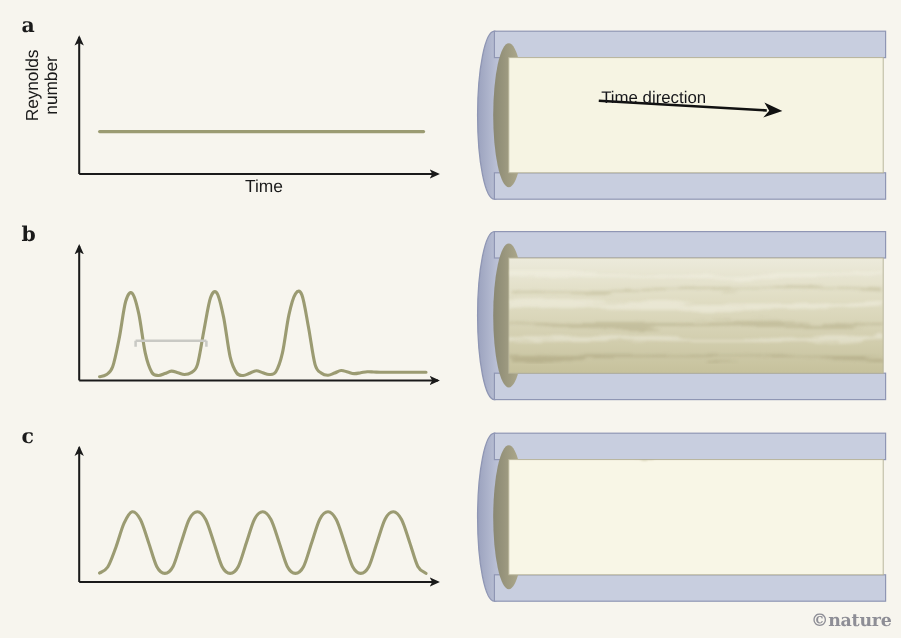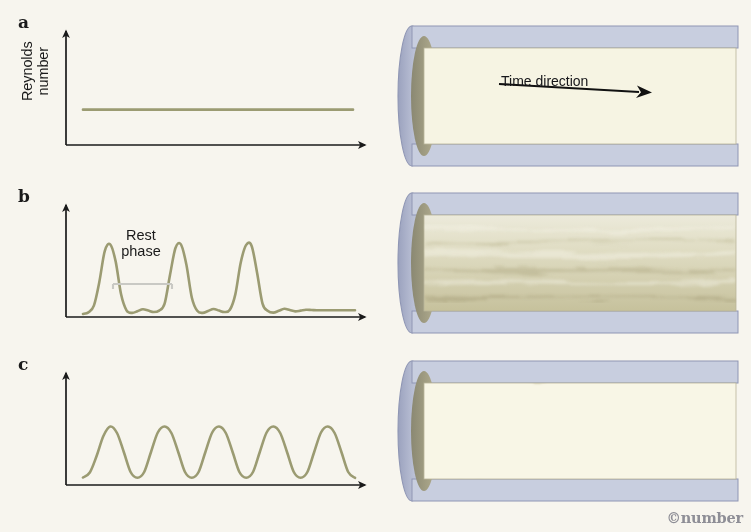--- a/index.html
+++ b/index.html
@@ -89,20 +89,21 @@
 
 <div id="figure-root">
 
   <div class="panel" id="panel-a">
 
     <div class="panel-label" style="left:18px; top:14px;">a</div>
 
     <div class="axis-label-y" style="left:-17px; top:55px; width:105px;">Reynolds
 number</div>
 
+    <div class="axis-label-x" style="left:165px; top:148px; width:110px;">Time</div>
 
     <svg class="plot-svg" style="left:55px; top:20px;" width="330" height="150" viewBox="0 0 330 150">
       <defs>
         <marker id="arrA1" markerWidth="9" markerHeight="9" refX="7" refY="4.5" orient="auto" markerUnits="userSpaceOnUse">
           <path d="M0,0.6 L8.6,4.5 L0,8.4 L2.2,4.5 Z" fill="#1a1a1a"></path>
         </marker>
         <marker id="arrA2" markerWidth="9" markerHeight="9" refX="7" refY="4.5" orient="auto" markerUnits="userSpaceOnUse">
           <path d="M0,0.6 L8.6,4.5 L0,8.4 L2.2,4.5 Z" fill="#1a1a1a"></path>
         </marker>
       </defs>
@@ -175,22 +176,20 @@
           <path d="M0,0.6 L8.6,4.5 L0,8.4 L2.2,4.5 Z" fill="#1a1a1a"></path>
         </marker>
       </defs>
       <line x1="11" y1="122" x2="11" y2="10" stroke="#1a1a1a" stroke-width="1.7" marker-end="url(#arrB1)"></line>
       <line x1="11" y1="122" x2="310" y2="122" stroke="#1a1a1a" stroke-width="1.7" marker-end="url(#arrB2)"></line>
       <path id="curve-b" d="M28.00,118.91C28.91,118.65 31.63,118.74 33.44,117.36C35.25,115.99 37.07,115.73 38.88,110.67C40.69,105.61 42.51,96.08 44.32,86.98C46.13,77.88 47.95,62.35 49.76,56.08C51.57,49.81 53.39,47.67 55.20,49.39C57.01,51.10 58.83,58.05 60.64,66.38C62.45,74.71 64.27,91.19 66.08,99.34C67.89,107.49 69.71,112.22 71.52,115.31C73.33,118.40 75.15,117.71 76.96,117.88C78.77,118.05 80.59,116.94 82.40,116.33C84.21,115.73 86.03,114.40 87.84,114.28C89.65,114.15 91.47,115.15 93.28,115.61C95.09,116.08 96.91,117.06 98.72,117.06C100.53,117.06 102.35,117.02 104.16,115.61C105.97,114.21 107.79,114.58 109.60,108.61C111.41,102.64 113.23,89.04 115.04,79.77C116.85,70.50 118.67,58.05 120.48,52.99C122.29,47.93 124.11,46.64 125.92,49.39C127.73,52.13 129.55,60.63 131.36,69.47C133.17,78.31 134.99,94.71 136.80,102.43C138.61,110.16 140.43,113.24 142.24,115.82C144.05,118.39 145.87,117.85 147.68,117.88C149.49,117.91 151.31,116.68 153.12,116.03C154.93,115.37 156.75,114.03 158.56,113.97C160.37,113.90 162.19,115.10 164.00,115.61C165.81,116.13 167.63,117.19 169.44,117.06C171.25,116.92 173.07,117.74 174.88,114.79C176.69,111.84 178.51,107.24 180.32,99.34C182.13,91.44 183.95,75.65 185.76,67.41C187.57,59.17 189.39,52.65 191.20,49.90C193.01,47.15 194.83,46.29 196.64,50.93C198.45,55.56 200.27,68.10 202.08,77.71C203.89,87.32 205.71,102.22 207.52,108.61C209.33,115.00 211.15,114.52 212.96,116.03C214.77,117.54 216.59,117.71 218.40,117.67C220.21,117.64 222.03,116.47 223.84,115.82C225.65,115.17 227.47,113.90 229.28,113.76C231.09,113.62 232.91,114.57 234.72,115.00C236.53,115.43 238.35,116.23 240.16,116.33C241.97,116.44 243.79,115.87 245.60,115.61C247.41,115.36 249.23,114.89 251.04,114.79C252.85,114.69 254.67,114.93 256.48,115.00C258.29,115.06 260.11,115.17 261.92,115.20C263.73,115.24 265.55,115.20 267.36,115.20C269.17,115.20 270.99,115.20 272.80,115.20C274.61,115.20 276.43,115.20 278.24,115.20C280.05,115.20 281.87,115.20 283.68,115.20C285.49,115.20 287.31,115.20 289.12,115.20C290.93,115.20 292.75,115.20 294.56,115.20C296.37,115.20 299.09,115.20 300.00,115.20" fill="none" stroke="#9b9b72" stroke-width="2.6" stroke-linecap="round" stroke-linejoin="round"></path>
 
       <path d="M58,94 L58,89 M58,89 L117,89 M117,89 L117,94" fill="none" stroke="#c9c9c4" stroke-width="2.1"></path>
     </svg>
 
-    <div class="rest-label" style="left:103px; top:42px; width:76px;">Rest
-phase</div>
 
     <svg class="pipe-svg" style="left:396px; top:4px;" width="350" height="148" viewBox="0 0 350 148">
       <defs>
         <linearGradient id="capGradB" x1="0" y1="0" x2="1" y2="0">
           <stop offset="0%" stop-color="#9ba2be"></stop>
           <stop offset="55%" stop-color="#b9bfd4"></stop>
           <stop offset="100%" stop-color="#c8cedf"></stop>
         </linearGradient>
         <linearGradient id="innerCapB" x1="0" y1="0" x2="1" y2="0">
           <stop offset="0%" stop-color="#8a8872"></stop>
@@ -276,14 +275,14 @@
       <rect x="16" y="122" width="326" height="22" fill="#c8cedf" stroke="#8f96b4" stroke-width="1"></rect>
       <ellipse cx="28" cy="74" rx="13" ry="60" fill="url(#innerCapC)"></ellipse>
       <g clip-path="inset(0)">
         <rect x="28" y="26" width="312" height="96" fill="#dedac1"></rect>
         <rect x="28" y="26" width="312" height="96" filter="url(#turbC)" opacity="0.97"></rect>
       </g>
       <rect x="28" y="26" width="312" height="96" fill="none" stroke="#b8b59a" stroke-width="0.8"></rect>
     </svg>
   </div>
 
-  <div class="credit">©number</div>
+  <div class="credit">©nature</div>
 </div>
 
 </body></html>

